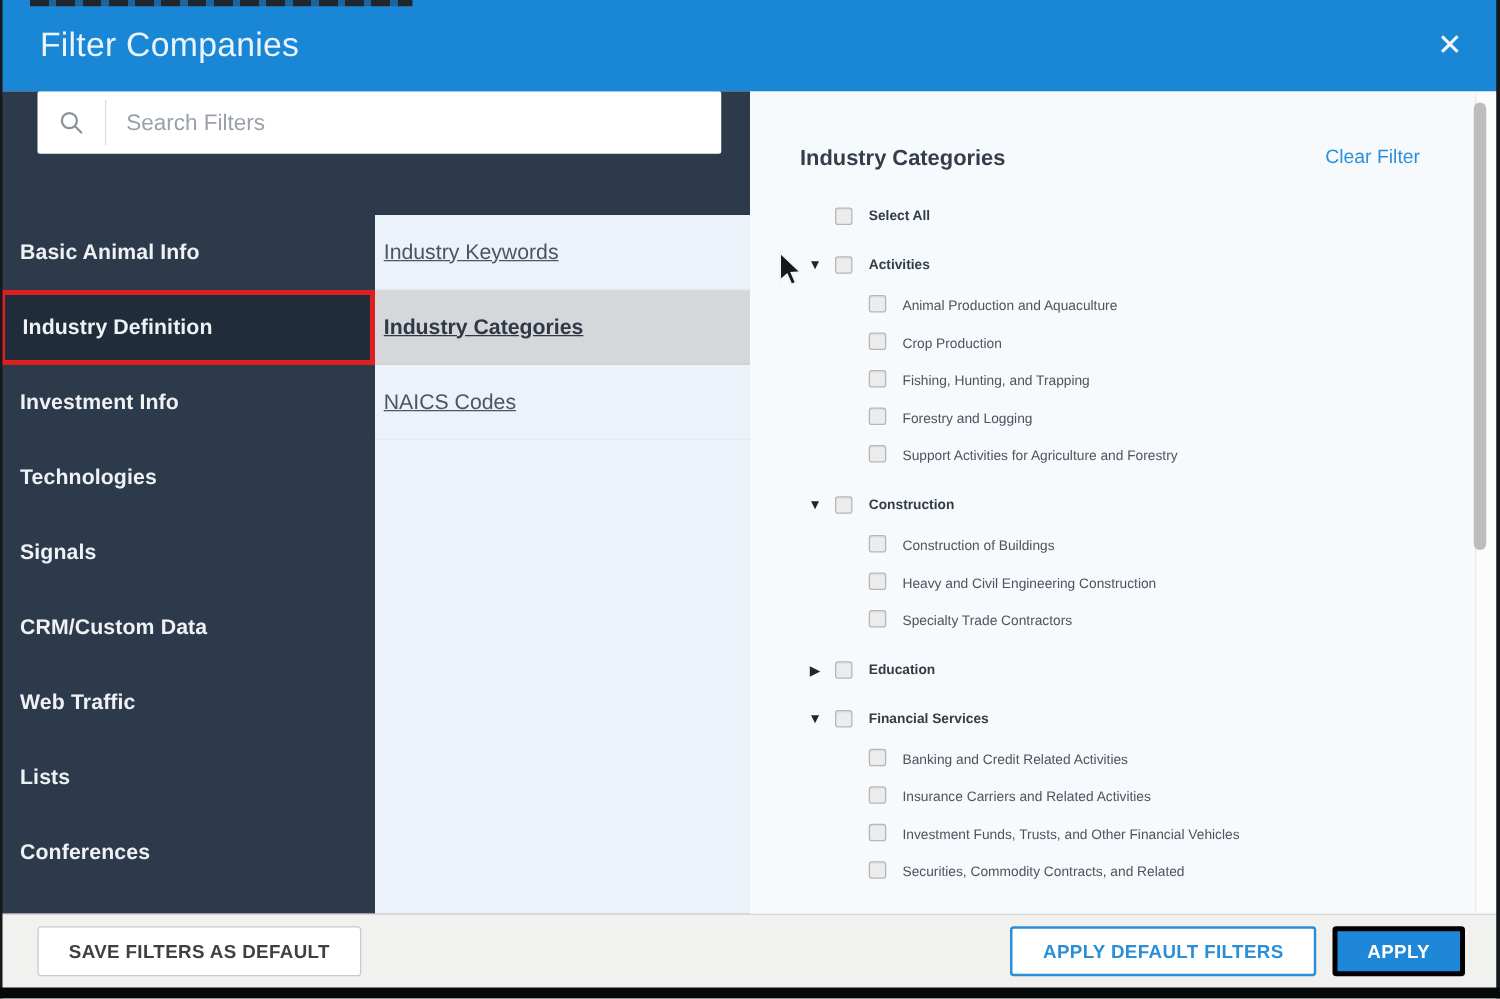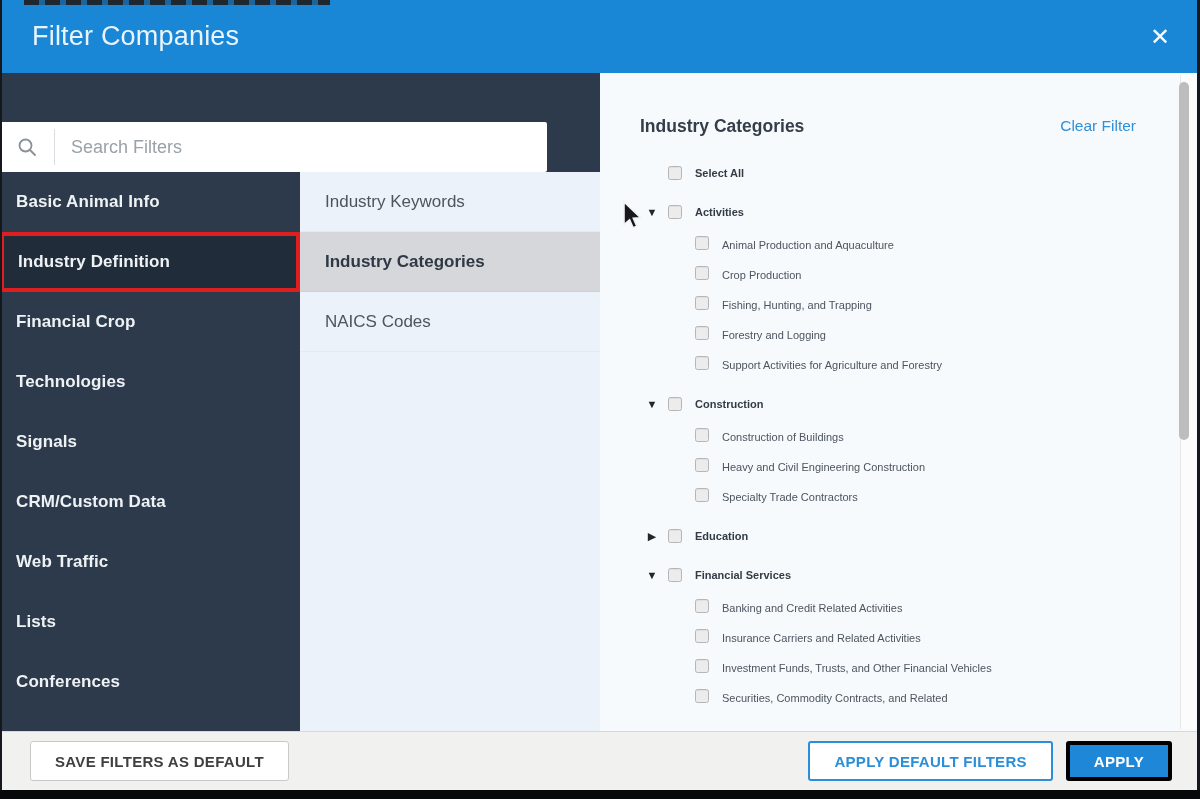--- a/index.html
+++ b/index.html
@@ -15,33 +15,33 @@
   
   .modal-header { position:absolute; left:0; top:0; width:1200px; height:73px; background:#1a86d6; display:flex; align-items:center; justify-content:space-between; padding:0 30px 0 32px; z-index:5; }
   .modal-title { color:#e9f4fc; font-size:27px; font-weight:400; letter-spacing:0.2px; }
   .close-x { color:#f4fafe; font-size:24px; font-weight:700; cursor:pointer; line-height:1; }
   .top-remnant { position:absolute; left:24px; top:0; width:306px; height:5px; z-index:6;
     background:repeating-linear-gradient(90deg,#20262e 0 15px, rgba(32,38,46,0.35) 15px 21px); }
 
   
   .modal-body { position:absolute; left:0; top:73px; width:1200px; height:658px; display:flex; }
   .left-wrap { width:600px; height:658px; background:#2d3a4b; display:flex; flex-direction:column; }
-  .search-area { height:99px; display:flex; align-items:flex-end; }
+  .search-area { height:99px; display:flex; align-items:flex-start; padding-left:30px; }
   .search-box { width:547px; height:50px; background:#ffffff; border-radius:2px; display:flex; align-items:center; }
   .search-icon-wrap { width:54px; display:flex; align-items:center; justify-content:center; }
   .search-divider { width:1px; height:36px; background:#d9dde1; }
   .search-input { flex:1; height:100%; border:none; outline:none; font-size:18px; color:#3c434b; padding-left:16px; font-family:inherit; background:transparent; }
   .search-input::placeholder { color:#9aa1a8; }
 
   .cols { flex:1; display:flex; }
   .nav-col { width:300px; }
   .nav-item { height:60px; display:flex; align-items:center; padding-left:16px; color:#eef2f5; font-size:17px; font-weight:600; cursor:pointer; letter-spacing:0.1px; }
   .nav-item.selected { background:#212c3a; border:4px solid #dd1f1f; padding-left:14px; }
   .sub-col { width:300px; background:#ecf2f9; }
-  .sub-item { height:60px; display:flex; align-items:center; padding-left:25px; color:#4c5560; font-size:17px; cursor:pointer; border-bottom:1px solid rgba(120,140,160,0.08); }
+  .sub-item { height:60px; display:flex; align-items:center; padding-left:7px; color:#4c5560; font-size:17px; cursor:pointer; border-bottom:1px solid rgba(120,140,160,0.08);text-decoration:underline; }
   .sub-item.selected { background:#d5d7da; color:#2f3844; font-weight:700; }
 
   
   .right-panel { width:600px; height:658px; background:#f6fafd; position:relative; overflow:hidden; padding:38px 64px 0 40px; }
   .panel-head { display:flex; justify-content:space-between; align-items:center; height:30px; }
   .panel-title { color:#343d48; font-size:17.5px; font-weight:700; }
   .clear-filter { color:#2e90d9; font-size:15.5px; cursor:pointer; }
 
   .tree { margin-top:17px; }
   .tree-row { display:flex; align-items:center; height:30px; }
@@ -97,21 +97,21 @@
       </div>
       <div class="cols">
         <div class="nav-col" id="nav-col">
             <div class="nav-item">
               <span>Basic Animal Info</span>
             </div>
             <div class="nav-item selected">
               <span>Industry Definition</span>
             </div>
             <div class="nav-item">
-              <span>Financial Crop</span>
+              <span>Investment Info</span>
             </div>
             <div class="nav-item">
               <span>Technologies</span>
             </div>
             <div class="nav-item">
               <span>Signals</span>
             </div>
             <div class="nav-item">
               <span>CRM/Custom Data</span>
             </div>

